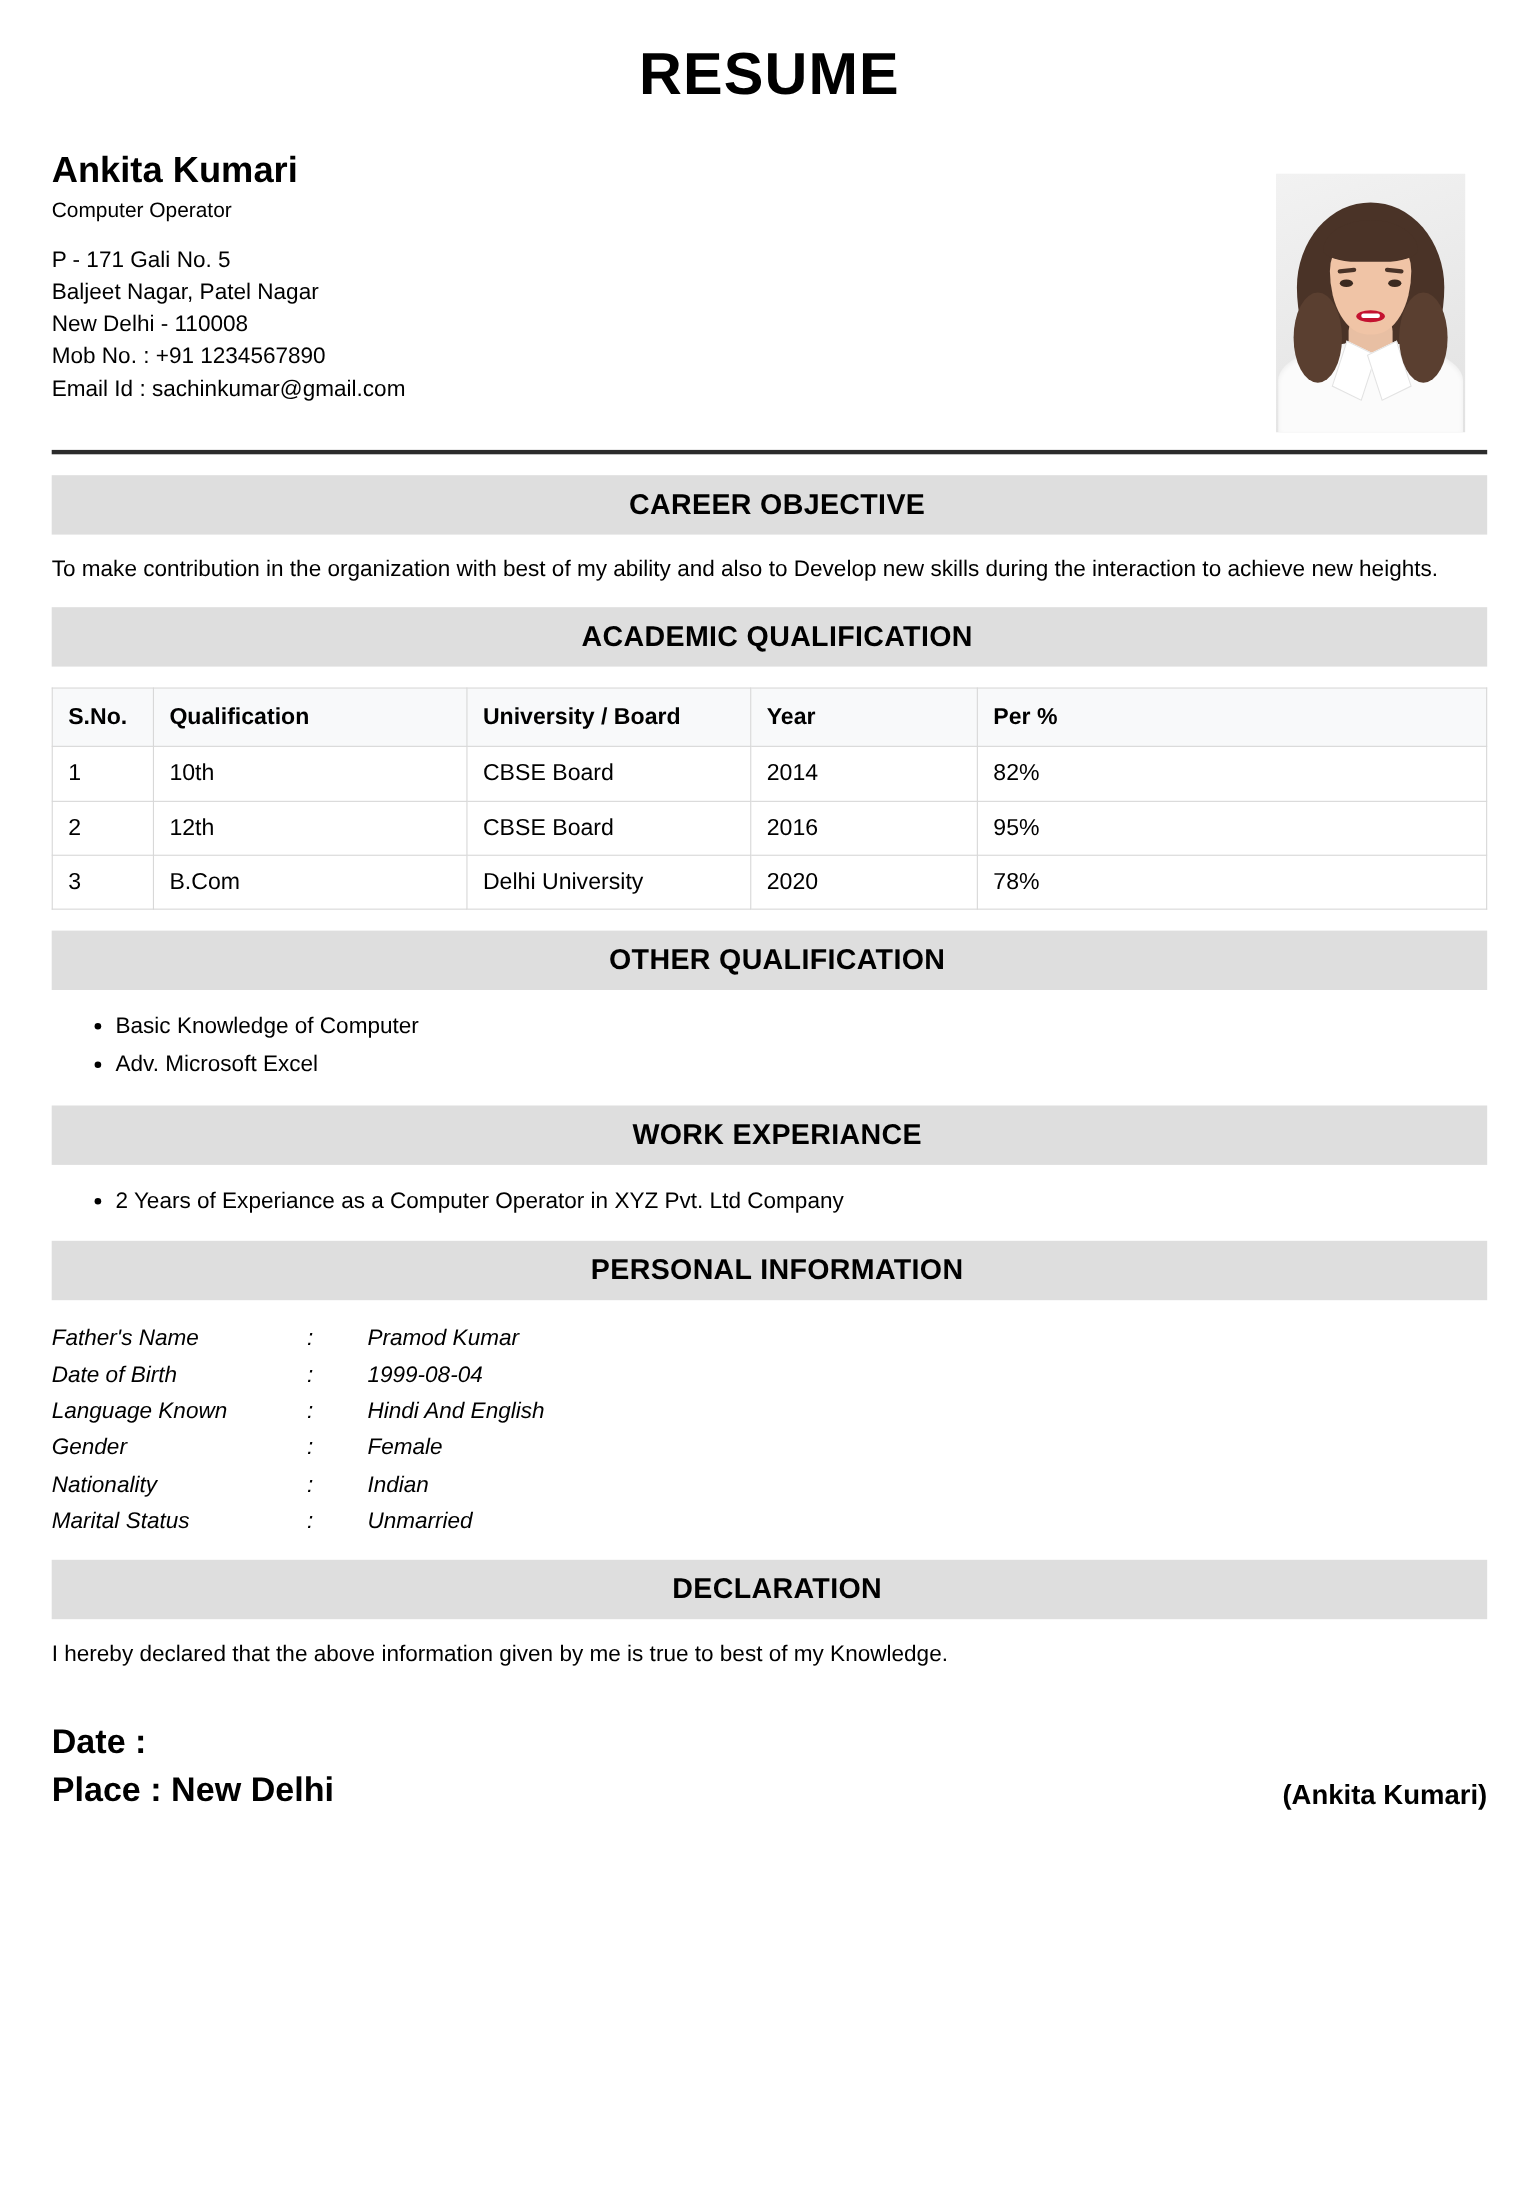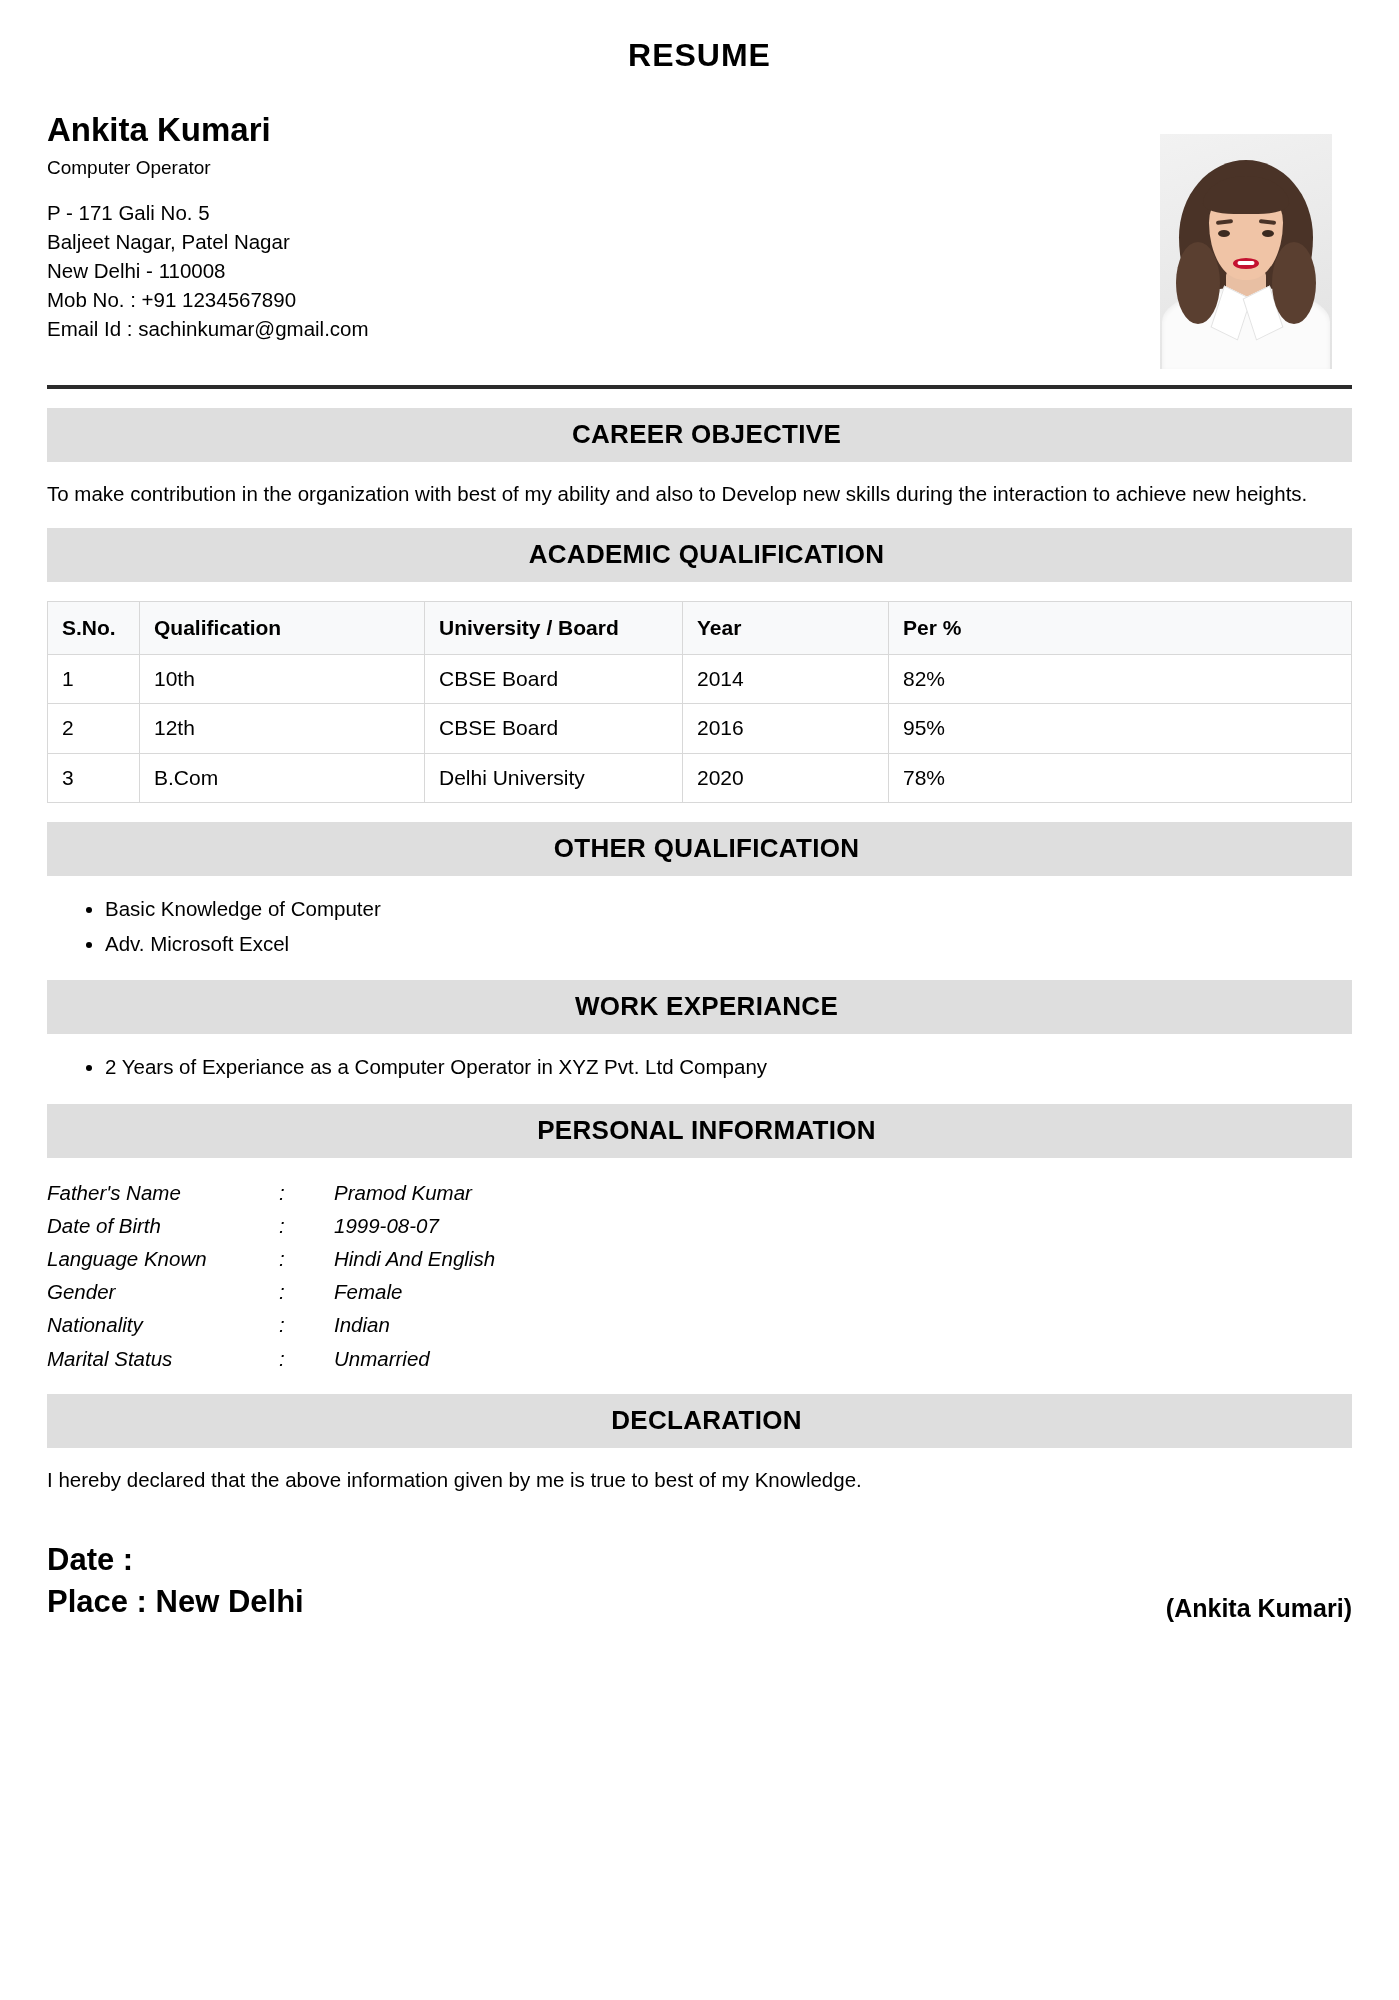--- a/index.html
+++ b/index.html
@@ -20,21 +20,21 @@
   .page {
     width: 1399px;
     height: 2000px;
     padding: 0 47px;
     position: relative;
   }
 
   
   .doc-title {
     text-align: center;
-    font-size: 32px;
+    font-size: 54px;
     font-weight: bold;
     letter-spacing: 1px;
     padding-top: 38px;
     line-height: 1.1;
   }
 
   
   .header-block {
     display: flex;
     justify-content: space-between;
@@ -350,21 +350,21 @@
   <div class="section-head">PERSONAL INFORMATION</div>
   <div class="pinfo">
     <div class="pinfo-row">
       <div class="pi-label">Father's Name</div>
       <div class="pi-colon">:</div>
       <div class="pi-value">Pramod Kumar</div>
     </div>
     <div class="pinfo-row">
       <div class="pi-label">Date of Birth</div>
       <div class="pi-colon">:</div>
-      <div class="pi-value">1999-08-07</div>
+      <div class="pi-value">1999-08-04</div>
     </div>
     <div class="pinfo-row">
       <div class="pi-label">Language Known</div>
       <div class="pi-colon">:</div>
       <div class="pi-value">Hindi And English</div>
     </div>
     <div class="pinfo-row">
       <div class="pi-label">Gender</div>
       <div class="pi-colon">:</div>
       <div class="pi-value">Female</div>

